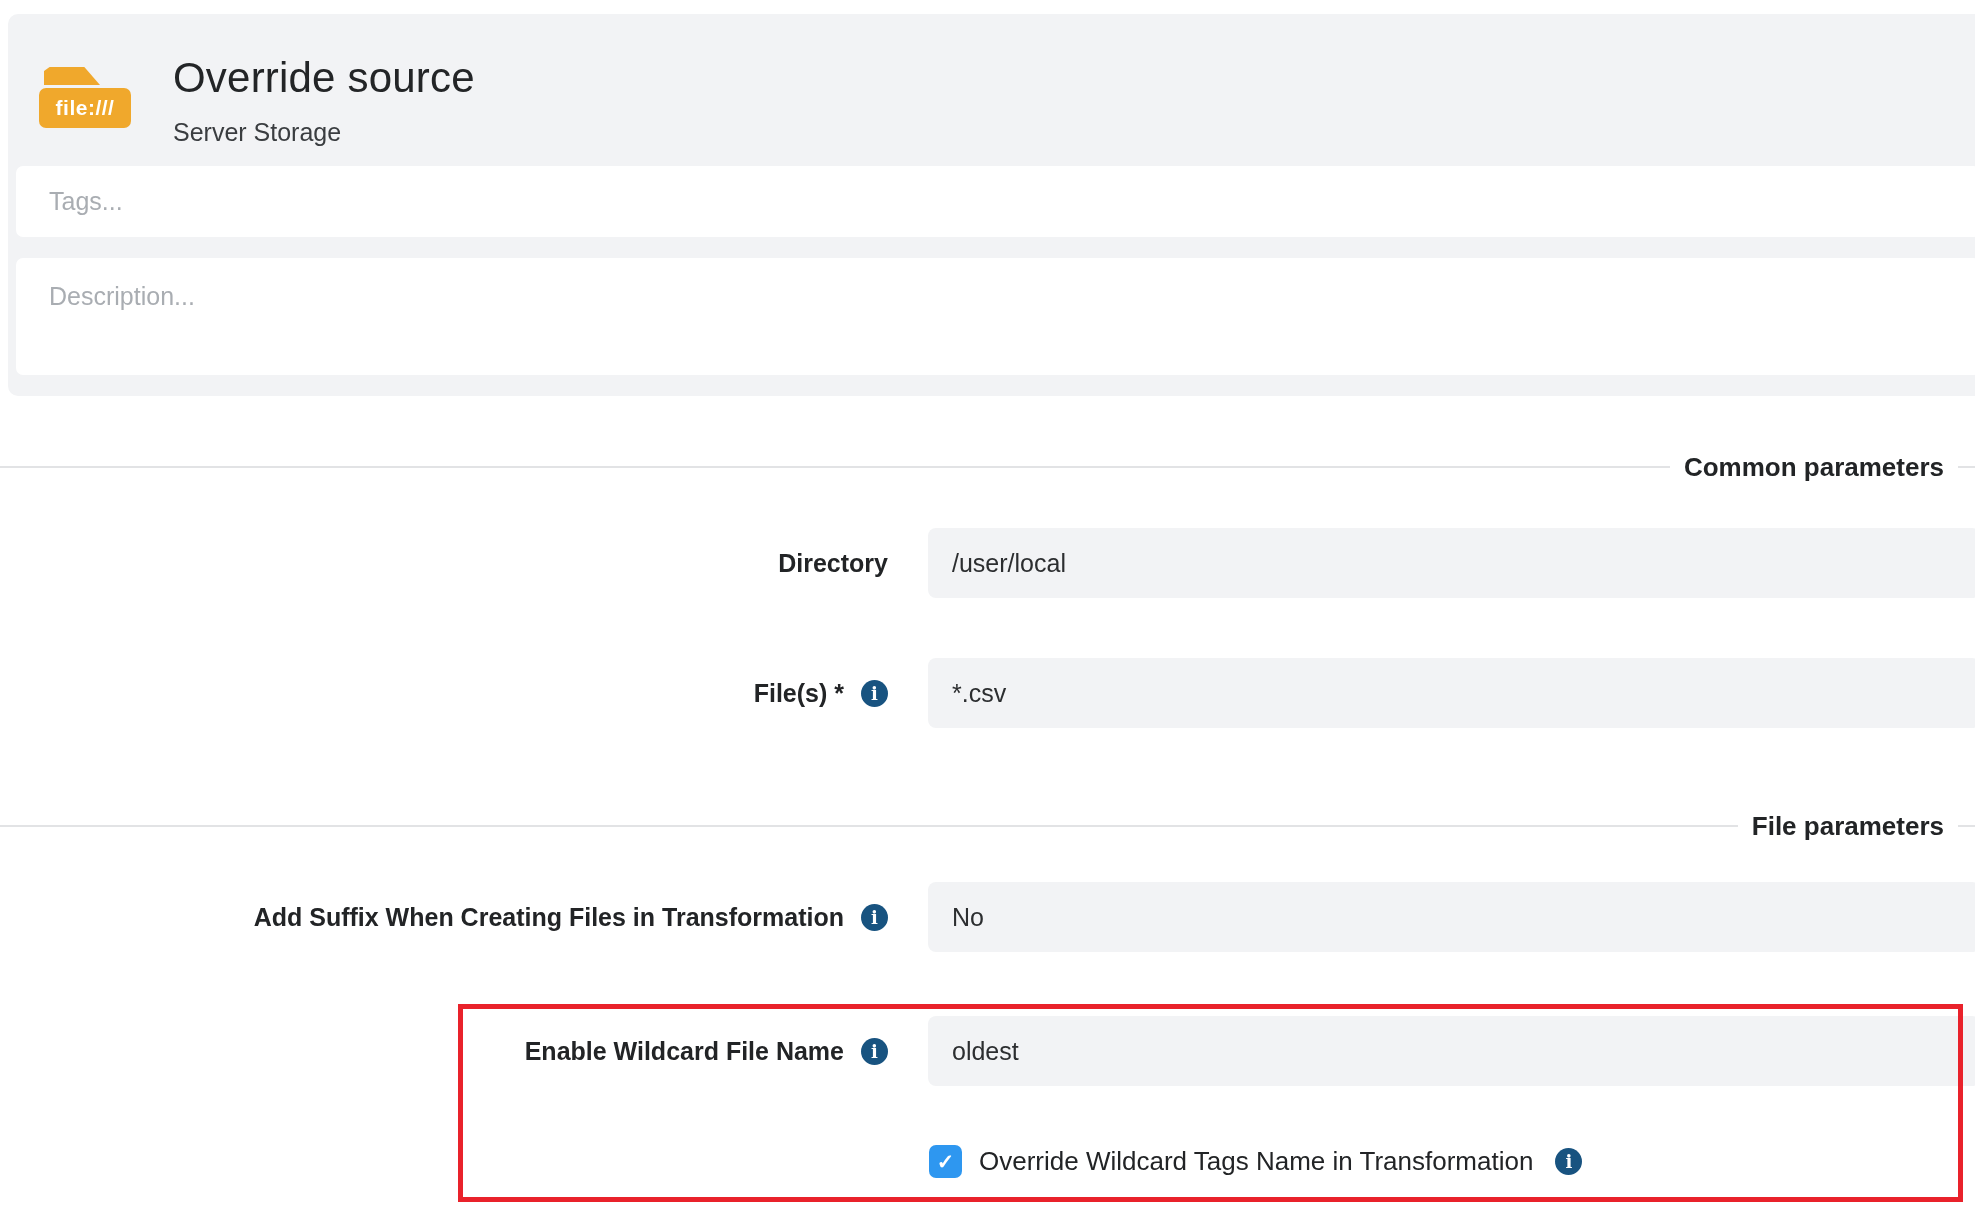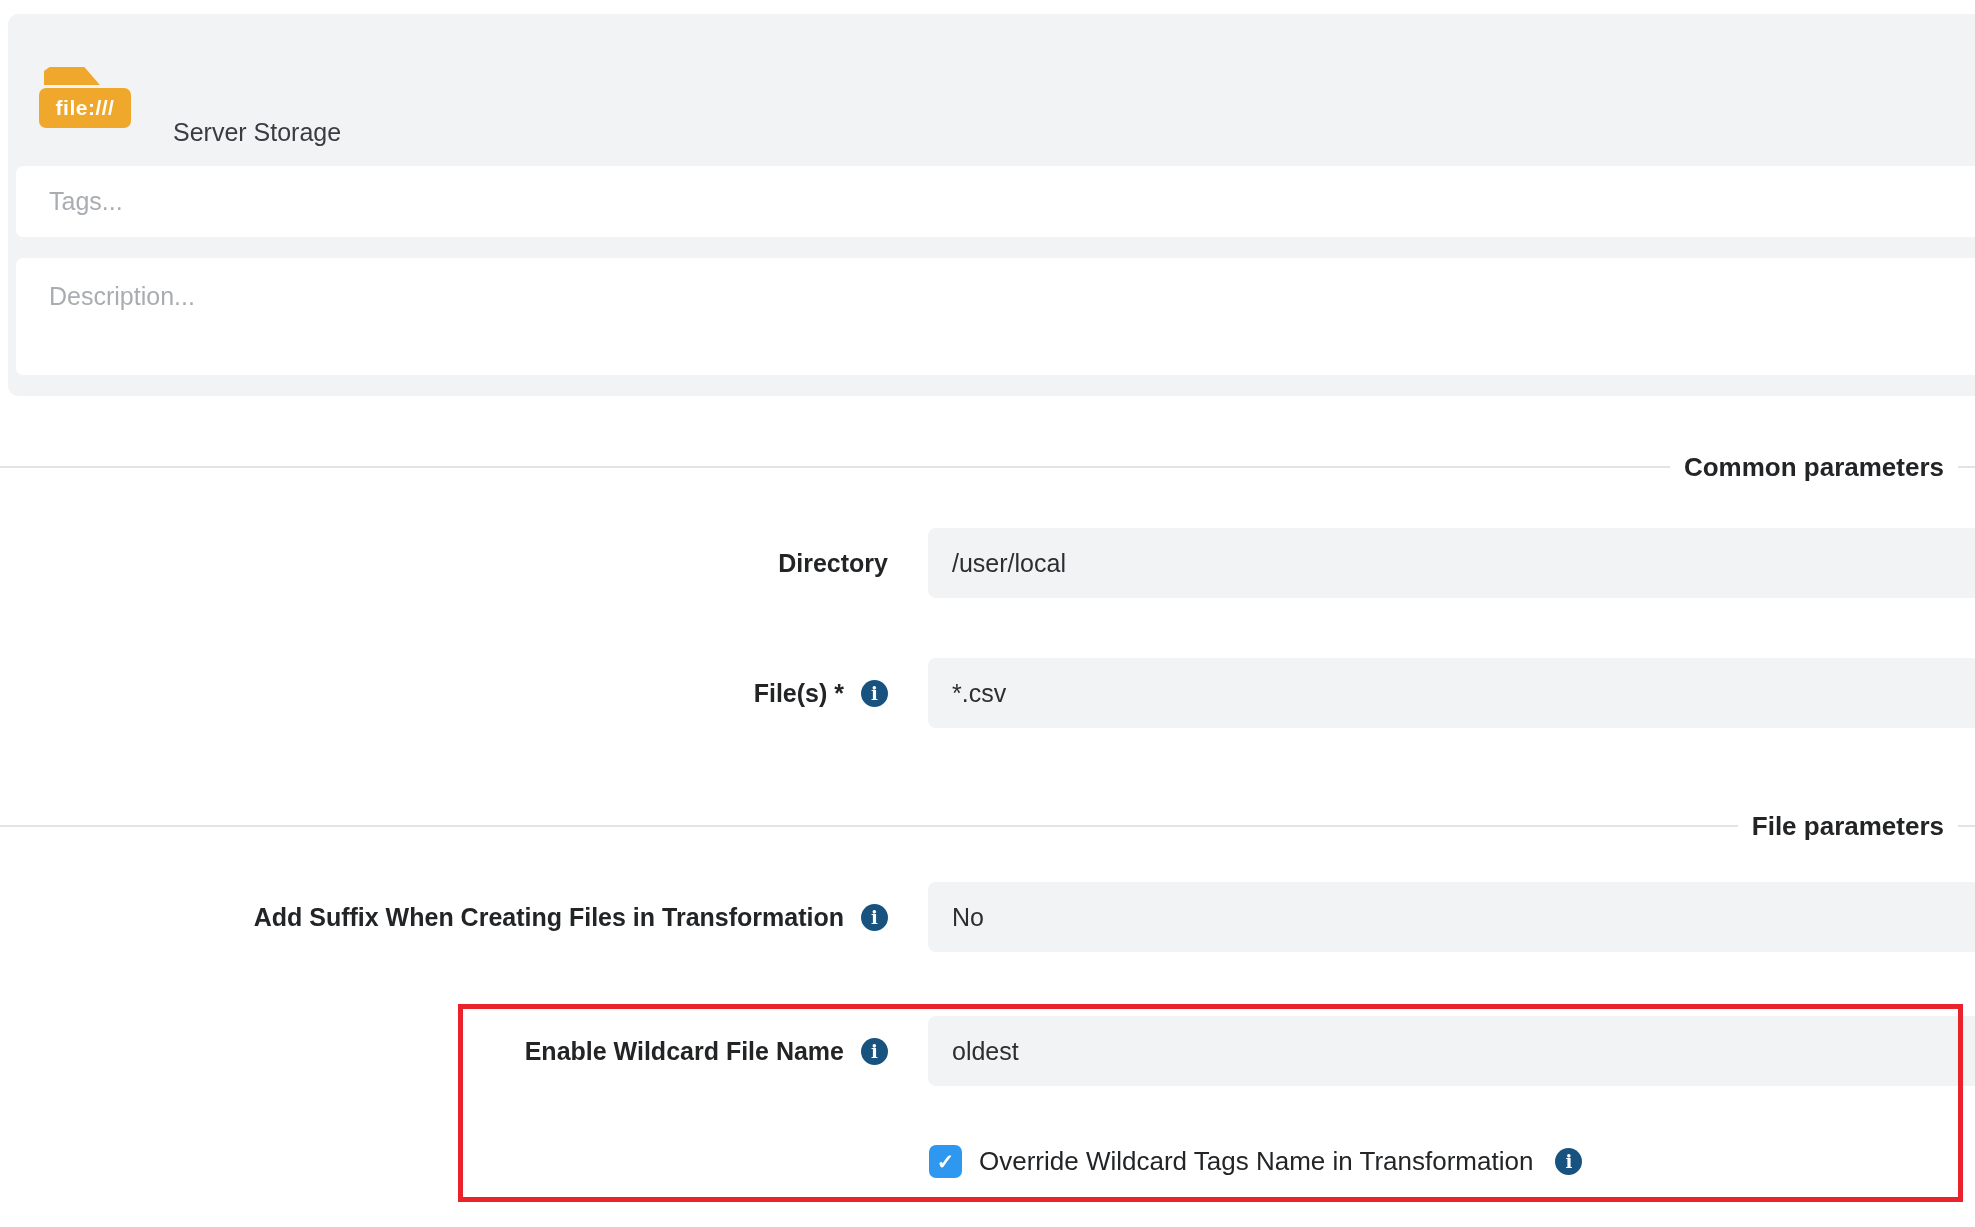--- a/index.html
+++ b/index.html
@@ -78,20 +78,21 @@
 
 <div class="stage">
 
   <div class="header-card">
     <div class="folder">
       <div class="tab"></div>
       <div class="body">
         <span>file:///</span>
       </div>
     </div>
+    <div class="page-title">Override source</div>
     <div class="page-subtitle">Server Storage</div>
   </div>
 
   <input class="big-input tags-input" placeholder="Tags..." style="">
   <textarea class="big-input desc-input" placeholder="Description..." style=""></textarea>
 
   <div class="legend common">
     <div class="line-left"></div>
     <div class="legend-text">Common parameters</div>
     <div class="line-right"></div>

